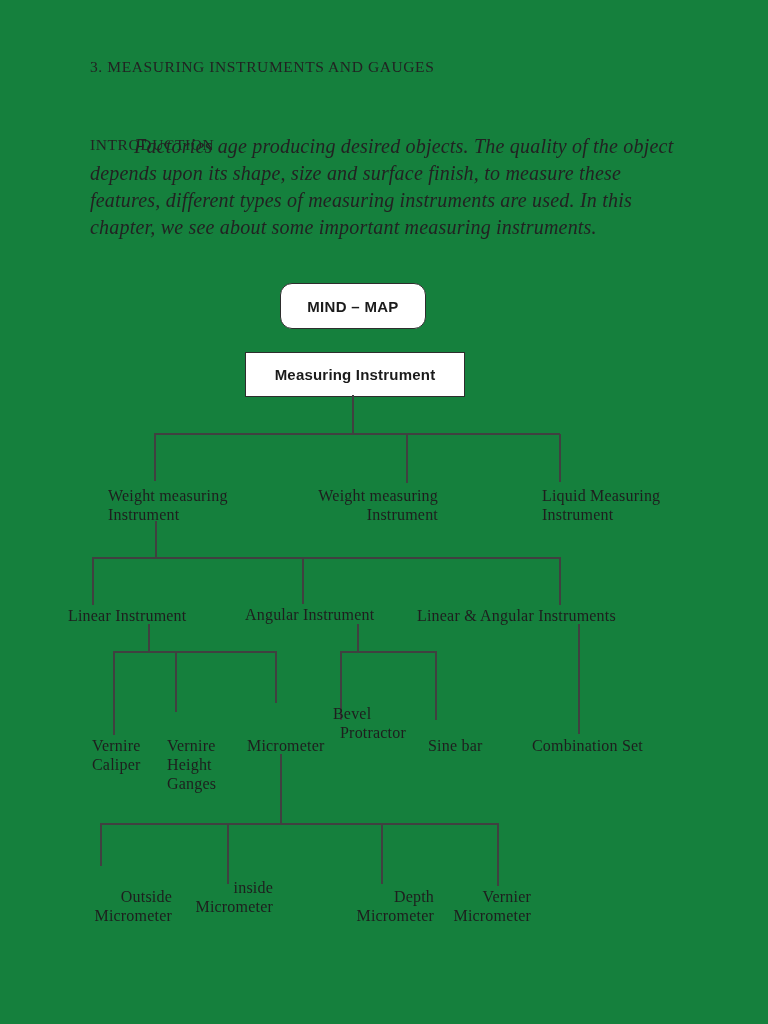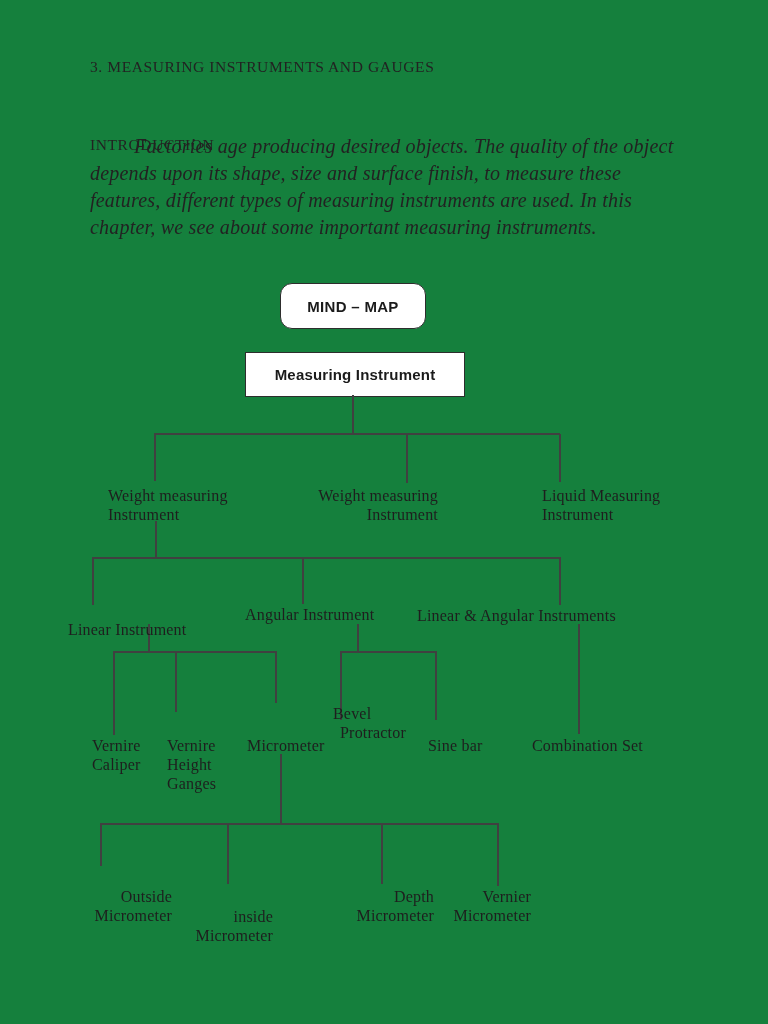--- a/index.html
+++ b/index.html
@@ -98,21 +98,21 @@
   </div>
   <div class="node center" style="left:300px;top:486px;width:138px">
     <div>Weight measuring</div>
     <div>Instrument</div>
   </div>
   <div class="node" style="left:542px;top:486px">
     <div>Liquid Measuring</div>
     <div>Instrument</div>
   </div>
 
-  <div class="node" style="left:68px;top:620px">Linear Instrument</div>
+  <div class="node" style="left:68px;top:606px">Linear Instrument</div>
   <div class="node" style="left:245px;top:605px">Angular Instrument</div>
   <div class="node" style="left:417px;top:606px">Linear &amp; Angular Instruments</div>
 
   <div class="node" style="left:92px;top:736px">
     <div>Vernire</div>
     <div>Caliper</div>
   </div>
   <div class="node" style="left:167px;top:736px">
     <div>Vernire</div>
     <div>Height</div>
@@ -123,21 +123,21 @@
     <div>Bevel</div>
     <div class="indent">Protractor</div>
   </div>
   <div class="node" style="left:428px;top:736px">Sine bar</div>
   <div class="node" style="left:532px;top:736px">Combination Set</div>
 
   <div class="node center" style="left:90px;top:887px;width:82px">
     <div>Outside</div>
     <div>Micrometer</div>
   </div>
-  <div class="node center" style="left:191px;top:907px;width:82px">
+  <div class="node center" style="left:191px;top:878px;width:82px">
     <div>inside</div>
     <div>Micrometer</div>
   </div>
   <div class="node center" style="left:346px;top:887px;width:88px">
     <div>Depth</div>
     <div>Micrometer</div>
   </div>
   <div class="node center" style="left:441px;top:887px;width:90px">
     <div>Vernier</div>
     <div>Micrometer</div>

